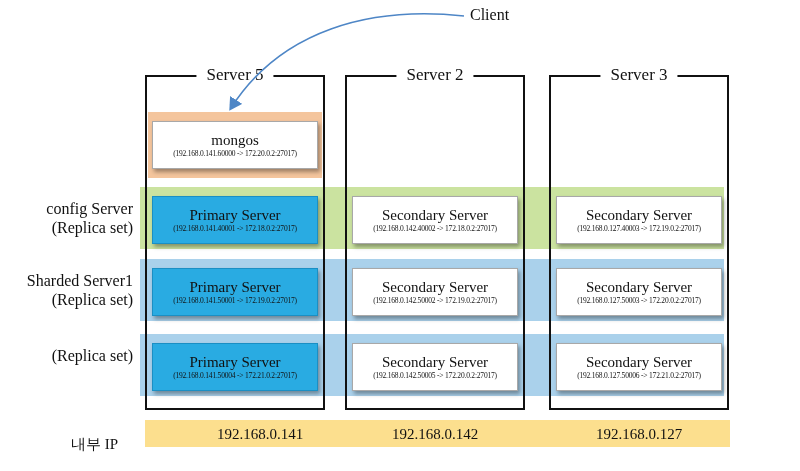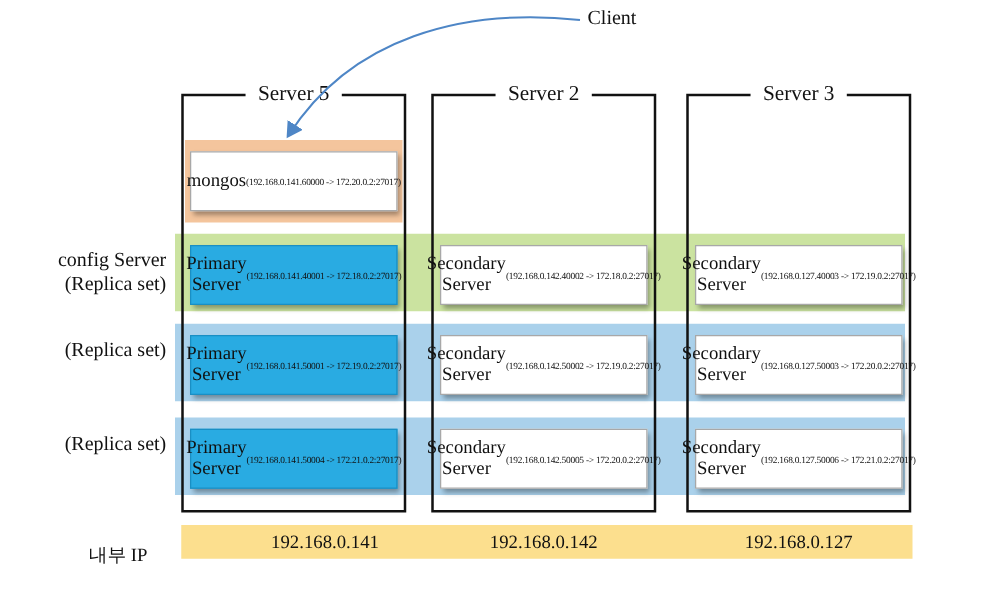--- a/index.html
+++ b/index.html
@@ -19,21 +19,21 @@
   .server-box{
     position:absolute;top:75px;width:180px;height:335px;
     border:2px solid #111;background:transparent;box-sizing:border-box;
   }
   .server-title{
     position:absolute;top:-12px;left:50%;transform:translateX(-50%);
     background:#fff;padding:0 10px;font-size:17px;white-space:nowrap;
   }
   .node{
     position:absolute;width:166px;height:48px;box-sizing:border-box;
-    display:flex;flex-direction:row;align-items:center;justify-content:center;
+    display:flex;flex-direction:column;align-items:center;justify-content:center;
     text-align:center;background:#fff;border:1px solid #a8a8a8;
     box-shadow:2px 3px 4px rgba(0,0,0,0.35);
   }
   .node.primary{
     background:var(--primary_fill,#29abe2);
     border:1px solid var(--primary_border,#1a8fc4);
   }
   .node-role{font-size:15px;line-height:17px;}
   .node-map{font-size:7.5px;line-height:9px;letter-spacing:-0.2px;white-space:nowrap;}
   .row-label{
@@ -111,20 +111,21 @@
   <div class="node" style="left:556px;top:343px;">
     <div class="node-role">Secondary Server</div>
     <div class="node-map">(192.168.0.127.50006 -&gt; 172.21.0.2:27017)</div>
   </div>
 
   <div class="row-label" style="top:199px;">
     <div>config Server</div>
     <div>(Replica set)</div>
   </div>
   <div class="row-label" style="top:271px;">
+    <div>Sharded Server1</div>
     <div>(Replica set)</div>
   </div>
   <div class="row-label" style="top:346px;">
     <div>(Replica set)</div>
   </div>
 
   <div class="band band-yellow" style="left:145px;top:420px;width:585px;height:27px;"></div>
   <div class="footer-label">내부 IP</div>
   <div class="footer-ip" style="left:134px;padding-left:36px;">192.168.0.141</div>
   <div class="footer-ip" style="left:345px;">192.168.0.142</div>

